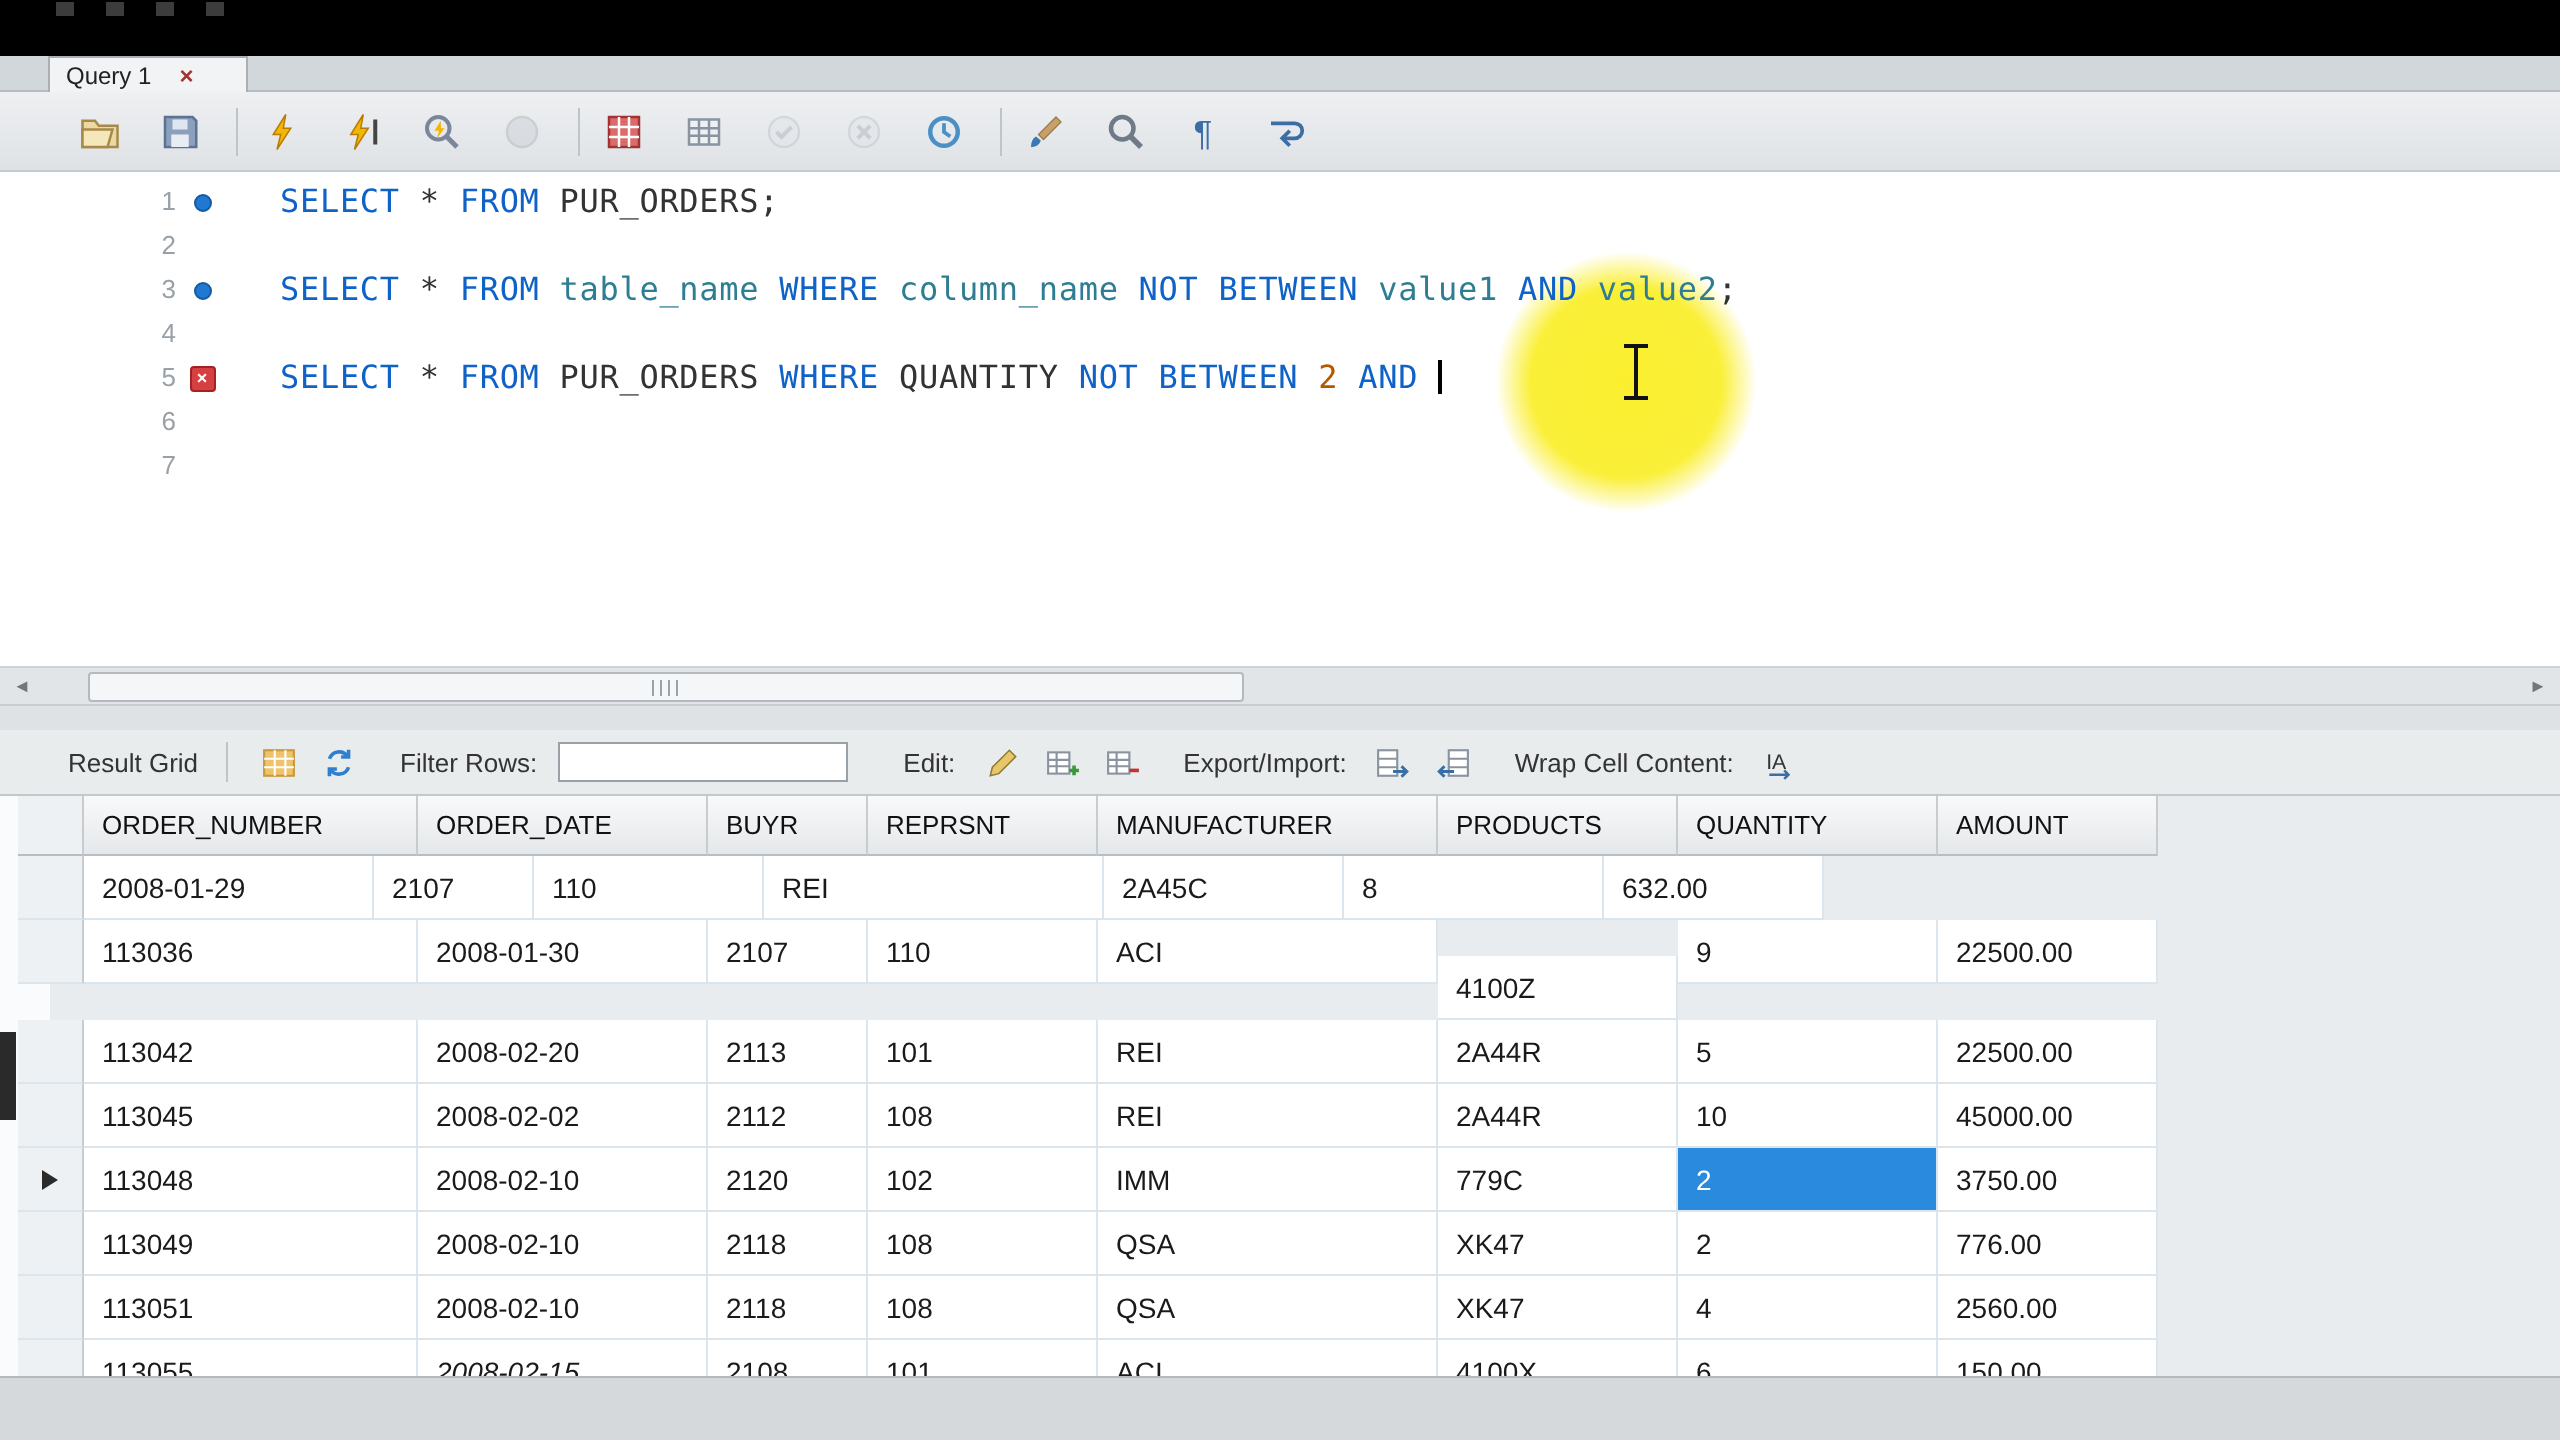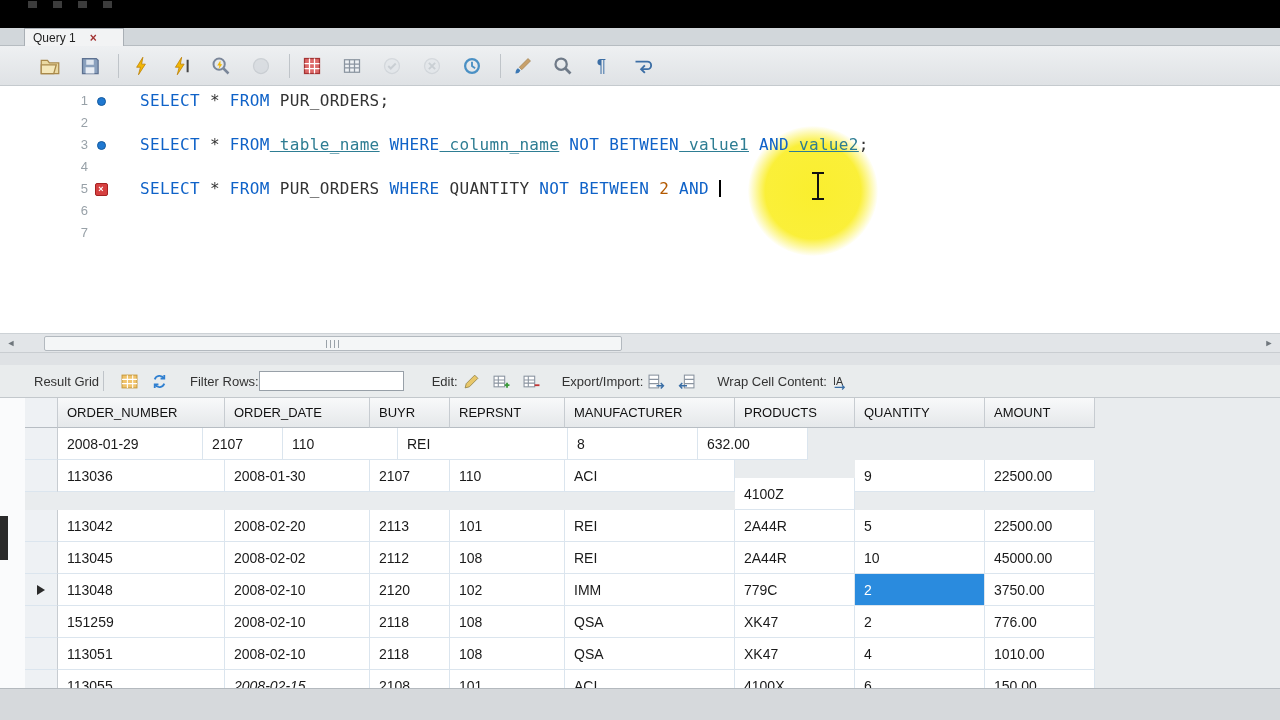--- a/index.html
+++ b/index.html
@@ -26,49 +26,49 @@
   .editor { position:absolute; left:0; top:86px; width:1280px; height:247px; background:#fff; overflow:hidden; }
   .hl-circle { position:absolute; left:748px; top:40px; width:130px; height:130px; border-radius:50%; z-index:1;
     background:radial-gradient(circle, rgba(250,238,40,.97) 0%, rgba(250,238,40,.92) 52%, rgba(250,238,40,0) 71%); }
   .ed-lines { position:relative; z-index:2; padding-top:4px; }
   .ed-line { display:flex; height:22px; line-height:22px; }
   .ed-num { width:88px; text-align:right; color:#98a1a8; font-size:13px; }
   .ed-mark { width:26px; display:flex; align-items:center; justify-content:center; }
   .dot { width:9px; height:9px; border-radius:50%; background:#1f78d1; border:1px solid #145a9e; }
   .err { width:13px; height:13px; background:#d64040; border:1px solid #a52222; border-radius:2px; color:#fff; font-size:9px; font-weight:bold; display:flex; align-items:center; justify-content:center; line-height:1; }
   .ed-code { padding-left:26px; white-space:pre; font-family:"DejaVu Sans Mono", monospace; font-size:16px; letter-spacing:.35px; }
-  .tk-kw { color:#0f62c8; } .tk-pl { color:#333; } .tk-id { color:#2e7d93;text-decoration:underline; } .tk-num { color:#b35900; }
+  .tk-kw { color:#0f62c8; } .tk-pl { color:#333; } .tk-id { color:#2e7d93; } .tk-num { color:#b35900; }
   .caret { display:inline-block; width:2px; height:17px; background:#000; vertical-align:-3px; }
   .ibeam { position:absolute; left:811px; top:86px; width:14px; height:28px; z-index:5; }
   .ibeam .stem { position:absolute; left:6px; top:2px; width:2px; height:24px; background:#111; }
   .ibeam .top, .ibeam .bot { position:absolute; left:1px; width:12px; height:2px; background:#111; }
   .ibeam .top { top:0; } .ibeam .bot { bottom:0; }
 
   
   .hscroll { position:absolute; left:0; top:333px; width:1280px; height:19px; background:#e2e5e8; border-top:1px solid #cdd2d6; }
   .hs-arrow { position:absolute; top:2px; width:18px; height:15px; color:#6f767c; font-size:9px; text-align:center; line-height:15px; }
   .hs-thumb { position:absolute; left:44px; top:2px; width:578px; height:15px; background:#f4f6f7; border:1px solid #b3b9bf; border-radius:2px; }
   .hs-grip { position:absolute; left:50%; top:3px; width:14px; height:8px; margin-left:-7px;
     background:repeating-linear-gradient(90deg,#9aa2a9 0 1px, transparent 1px 4px); }
 
   .splitter { position:absolute; left:0; top:352px; width:1280px; height:13px; background:#dfe2e5; border-top:1px solid #c9cdd1; }
 
   
   .res-toolbar { position:absolute; left:0; top:365px; width:1280px; height:33px; background:#e9eced; border-bottom:1px solid #c3c8cc; display:flex; align-items:center; font-size:13px; color:#333; padding-left:34px; }
-  .rtlabel { }
+  .rtlabel { margin-right:10px; }
   .rtsep { width:1px; height:20px; background:#bfc4c9; margin:0 12px 0 4px; }
   .rticon { width:22px; height:22px; margin-right:8px; display:inline-flex; align-items:center; justify-content:flex-end; }
   .rticon svg { width:17px; height:17px; }
   .filter-input { width:145px; height:20px; border:1px solid #98a0a8; background:#fff; margin-right:14px; font-size:12px; padding:0 4px; }
   .gapL { margin-left:14px; }
 
   
   .grid-filler { position:absolute; left:0; top:398px; width:1280px; height:290px; background:#e9ecee; }
   .left-strip { position:absolute; left:0; top:398px; width:25px; height:290px; background:#fafbfc; }
-  .grid { position:absolute; left:25px; top:398px; width:1070px; }
+  .grid { position:absolute; left:9px; top:398px; width:1070px; }
   .g-row { display:flex; }
   .g-cell { height:32px; line-height:32px; padding-left:9px; font-size:14px; color:#1a1a1a; background:#fff;
     border-right:1px solid #dbe5ee; border-bottom:1px solid #dbe5ee; overflow:hidden; white-space:nowrap; }
   .g-headcell { height:30px; line-height:30px; font-size:13px; color:#111; background:linear-gradient(#f8f9fa,#e5e8ea);
     border-right:1px solid #c7ccd1; border-bottom:1px solid #b7bdc3; }
   .g-gut { background:#eef1f4; border-right:1px solid #c7ccd1; padding-left:0; display:flex; align-items:center; justify-content:center; }
   .g-cell.sel { background:#2a8bde; color:#fff; }
   .rowarrow { width:0; height:0; border-left:8px solid #2b2b2b; border-top:5px solid transparent; border-bottom:5px solid transparent; }
   .left-notch { position:absolute; left:0; top:516px; width:8px; height:44px; background:#2a2a2a; }
 
@@ -338,20 +338,21 @@
         <div class="g-cell g-headcell" style="width: 120px;">PRODUCTS</div>
         <div class="g-cell g-headcell" style="width: 130px;">QUANTITY</div>
         <div class="g-cell g-headcell" style="width: 110px;">AMOUNT</div>
       </div>
       <div class="g-row">
         <div class="g-cell g-gut" style="width: 33px;"></div>
         <div class="g-cell" style="width: 145px;">2008-01-29</div>
         <div class="g-cell" style="width: 80px;">2107</div>
         <div class="g-cell" style="width: 115px;">110</div>
         <div class="g-cell" style="width: 170px;">REI</div>
+        <div class="g-cell" style="width: 120px;">2A45C</div>
         <div class="g-cell" style="width: 130px;">8</div>
         <div class="g-cell" style="width: 110px;">632.00</div>
       </div>
       <div class="g-row">
         <div class="g-cell g-gut" style="width: 33px;"></div>
         <div class="g-cell" style="width: 167px;">113036</div>
         <div class="g-cell" style="width: 145px;">2008-01-30</div>
         <div class="g-cell" style="width: 80px;">2107</div>
         <div class="g-cell" style="width: 115px;">110</div>
         <div class="g-cell" style="width: 170px;">ACI</div>
@@ -389,39 +390,39 @@
         <div class="g-cell" style="width: 145px;">2008-02-10</div>
         <div class="g-cell" style="width: 80px;">2120</div>
         <div class="g-cell" style="width: 115px;">102</div>
         <div class="g-cell" style="width: 170px;">IMM</div>
         <div class="g-cell" style="width: 120px;">779C</div>
         <div class="g-cell sel" style="width: 130px;">2</div>
         <div class="g-cell" style="width: 110px;">3750.00</div>
       </div>
       <div class="g-row">
         <div class="g-cell g-gut" style="width: 33px;"></div>
-        <div class="g-cell" style="width: 167px;">151259</div>
+        <div class="g-cell" style="width: 167px;">113049</div>
         <div class="g-cell" style="width: 145px;">2008-02-10</div>
         <div class="g-cell" style="width: 80px;">2118</div>
         <div class="g-cell" style="width: 115px;">108</div>
         <div class="g-cell" style="width: 170px;">QSA</div>
         <div class="g-cell" style="width: 120px;">XK47</div>
         <div class="g-cell" style="width: 130px;">2</div>
         <div class="g-cell" style="width: 110px;">776.00</div>
       </div>
       <div class="g-row">
         <div class="g-cell g-gut" style="width: 33px;"></div>
         <div class="g-cell" style="width: 167px;">113051</div>
         <div class="g-cell" style="width: 145px;">2008-02-10</div>
         <div class="g-cell" style="width: 80px;">2118</div>
         <div class="g-cell" style="width: 115px;">108</div>
         <div class="g-cell" style="width: 170px;">QSA</div>
         <div class="g-cell" style="width: 120px;">XK47</div>
         <div class="g-cell" style="width: 130px;">4</div>
-        <div class="g-cell" style="width: 110px;">1010.00</div>
+        <div class="g-cell" style="width: 110px;">2560.00</div>
       </div>
       <div class="g-row">
         <div class="g-cell g-gut" style="width: 33px;"></div>
         <div class="g-cell" style="width: 167px;">113055</div>
         <div class="g-cell" style="width: 145px; font-style: italic;">2008-02-15</div>
         <div class="g-cell" style="width: 80px;">2108</div>
         <div class="g-cell" style="width: 115px;">101</div>
         <div class="g-cell" style="width: 170px;">ACI</div>
         <div class="g-cell" style="width: 120px;">4100X</div>
         <div class="g-cell" style="width: 130px;">6</div>

